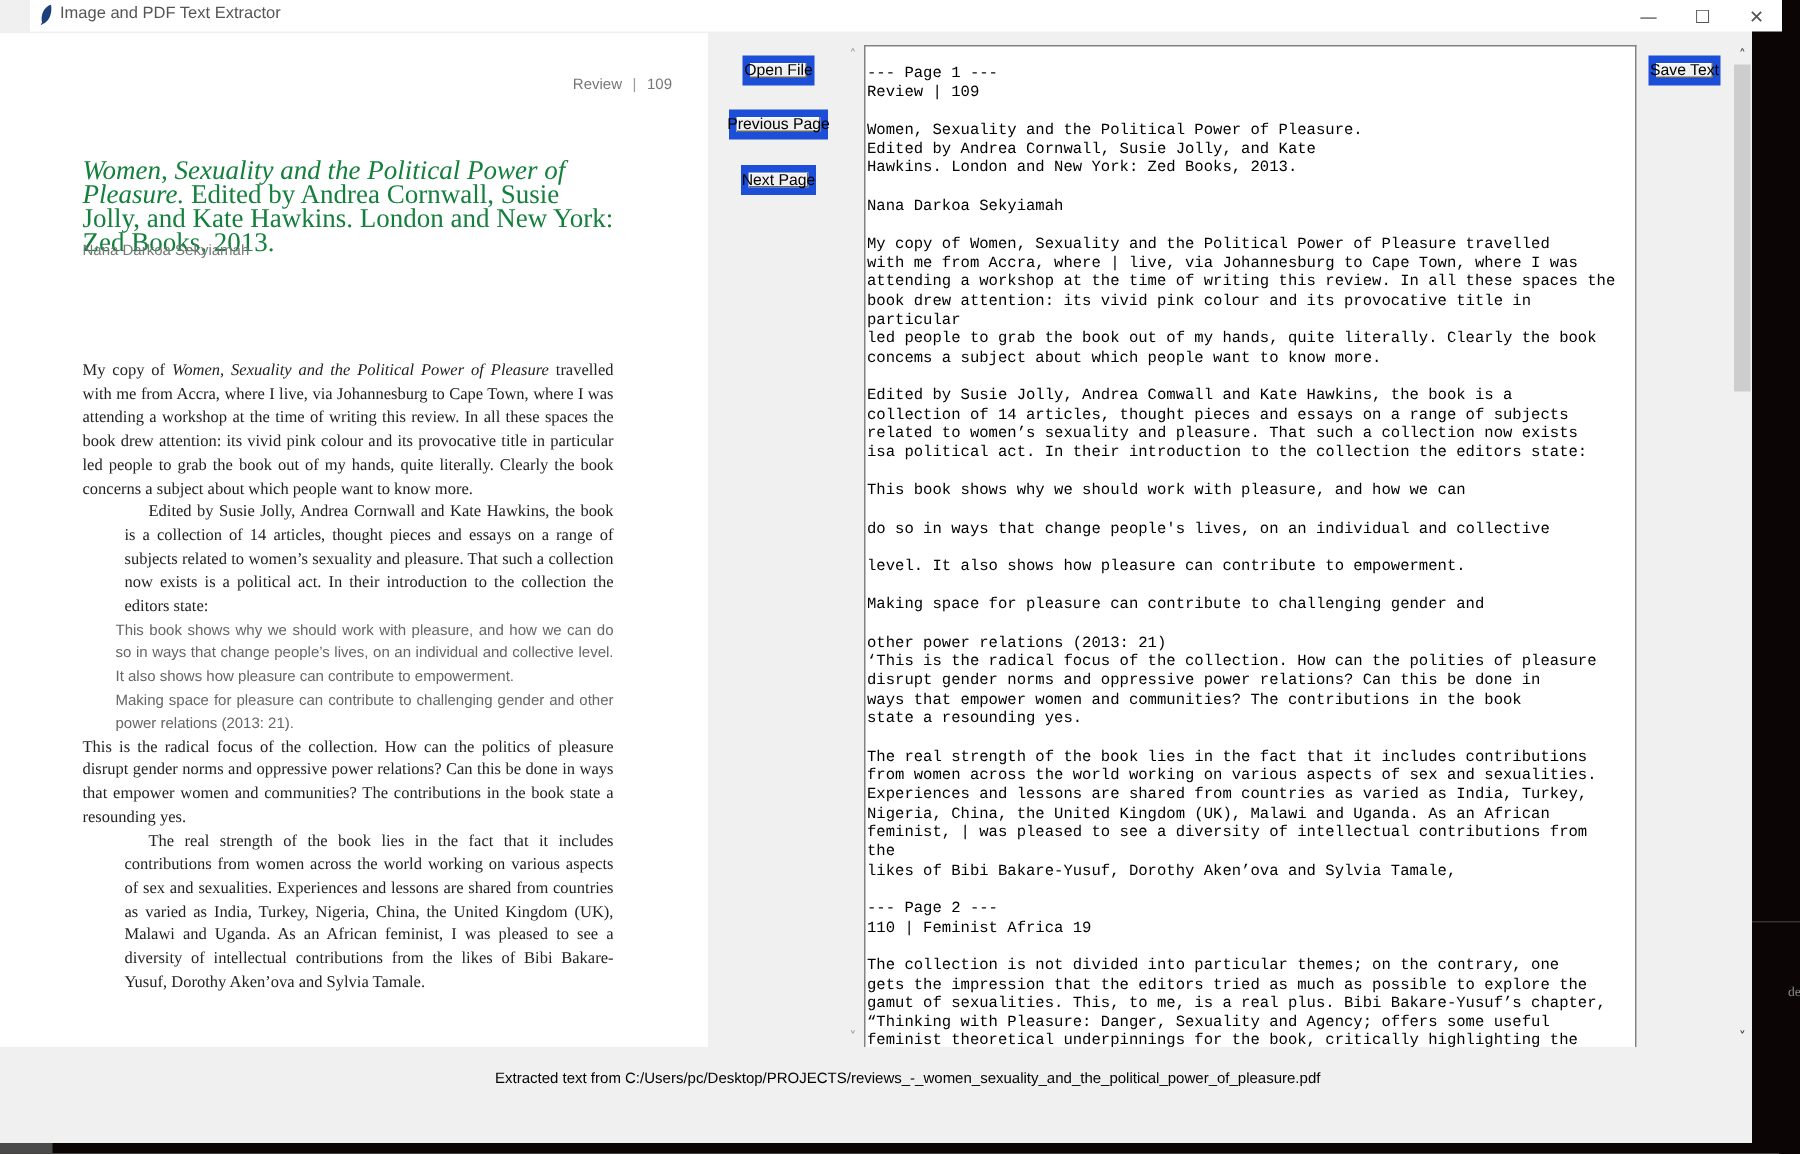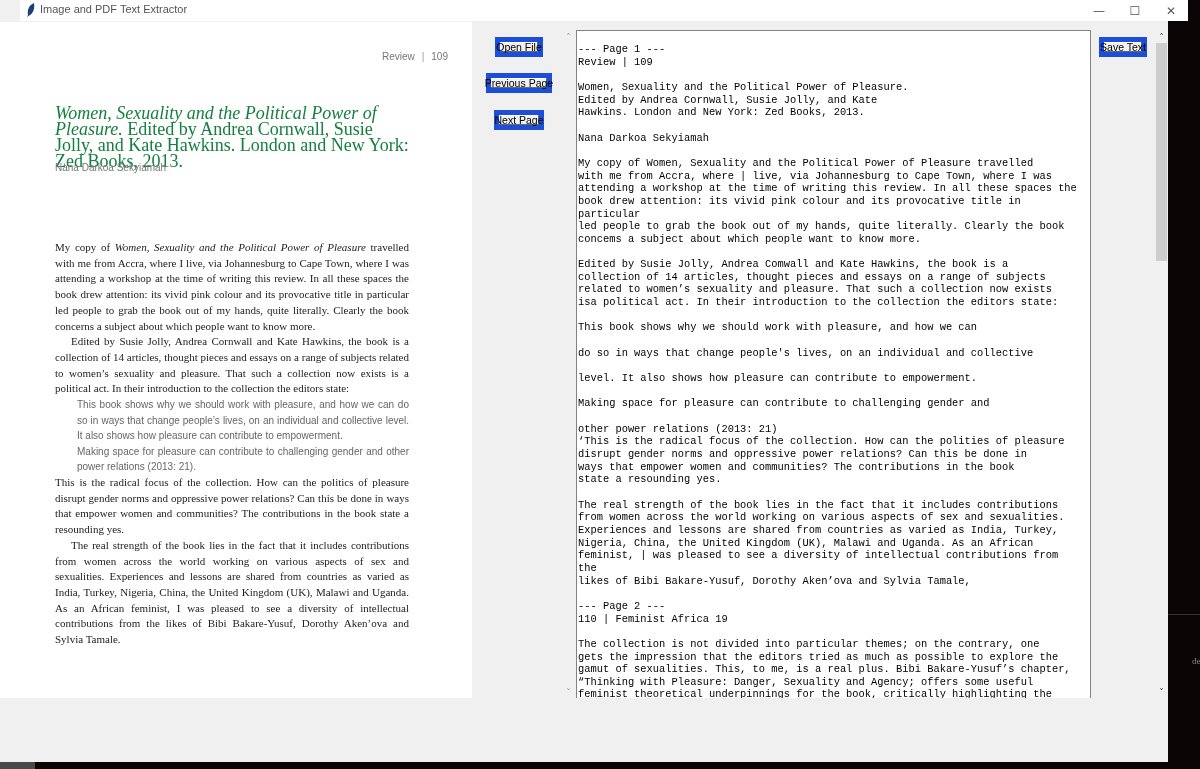--- a/index.html
+++ b/index.html
@@ -18,21 +18,21 @@
   
   .preview { position: absolute; left: 0; top: 22px; width: 472px; height: 676px; background: #ffffff; overflow: hidden; }
   .page { position: absolute; left: 0; top: 0; width: 472px; height: 676px; color: #222; font-family: "Liberation Serif", serif; }
   .running-head { position: absolute; right: 24px; top: 29px; font-family: "Liberation Sans", sans-serif; font-size: 10px; color: #777; }
   .running-head .sep { margin: 0 7px; color: #999; }
   .book-title { position: absolute; left: 55px; top: 83px; width: 360px; font-size: 18px; line-height: 16px; color: #15803d; }
   .book-title .it { font-style: italic; }
   .author { position: absolute; left: 55px; top: 140px; font-family: "Liberation Sans", sans-serif; font-size: 10px; color: #777; }
   .body-text { position: absolute; left: 55px; top: 218px; width: 354px; font-size: 11px; line-height: 15.7px; text-align: justify; color: #222; }
   .body-text p { margin: 0; }
-  .body-text p.indent { text-indent: 16px; }
+  .body-text p.indent { text-indent: 16px; margin-left: 28px; }
   .body-text .quote { margin-left: 22px; font-family: "Liberation Sans", sans-serif; font-size: 10px; color: #666; line-height: 15.6px; }
 
   
   .btn { position: absolute; height: 20px; background: #f0f0f0; border: 5px solid #1d4ed8; box-shadow: inset -1px -1px 0 #696969, inset 1px 1px 0 #ffffff; font-family: "Liberation Sans", sans-serif; font-size: 10.5px; color: #000; display: flex; align-items: center; justify-content: center; cursor: pointer; white-space: nowrap; }
   .btn-open { left: 495px; top: 37px; width: 48px; }
   .btn-prev { left: 486px; top: 73px; width: 66px; }
   .btn-next { left: 494px; top: 110px; width: 50px; }
   .btn-save { left: 1099px; top: 37px; width: 48px; text-align: right; }
 
   
@@ -166,17 +166,20 @@
   </div>
 
   <div class="btn btn-save">Save Text</div>
 
   <div class="vscroll">
     <div class="arrow up">˄</div>
     <div class="thumb"></div>
     <div class="arrow down">˅</div>
   </div>
 
+  <div class="status">
+    <span class="status-text">Extracted text from C:/Users/pc/Desktop/PROJECTS/reviews_-_women_sexuality_and_the_political_power_of_pleasure.pdf</span>
+  </div>
 </div>
 
 <div class="desktop-line"></div>
 <div class="desktop-hint">de</div>
 <div class="desktop-strip"></div>
 
 </body></html>

